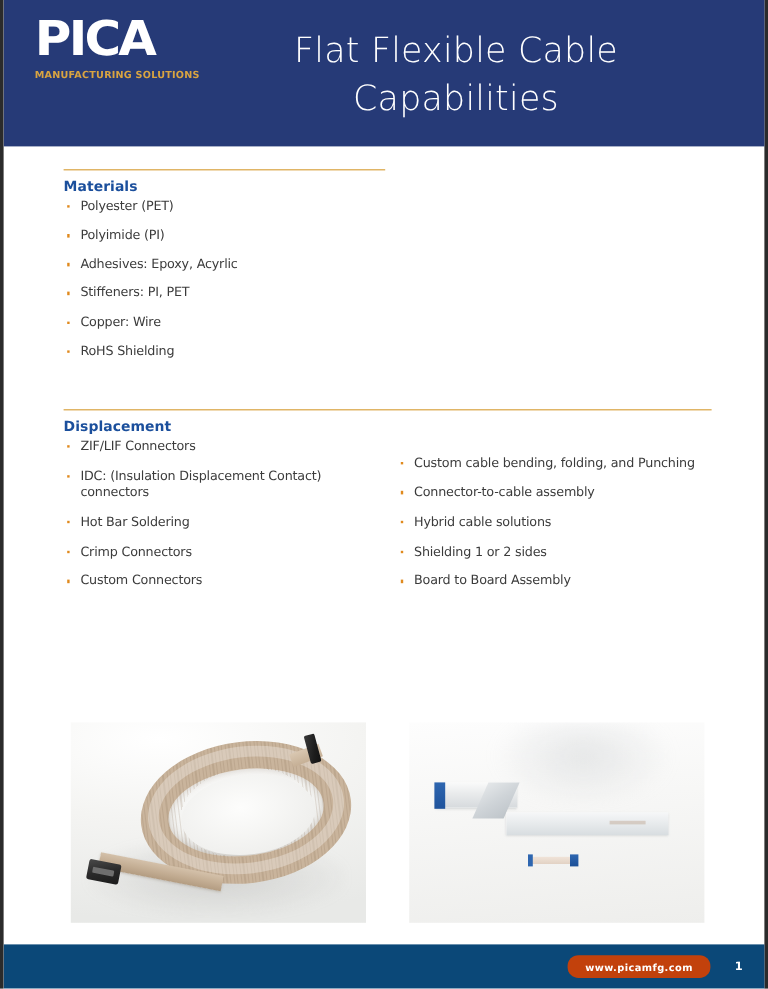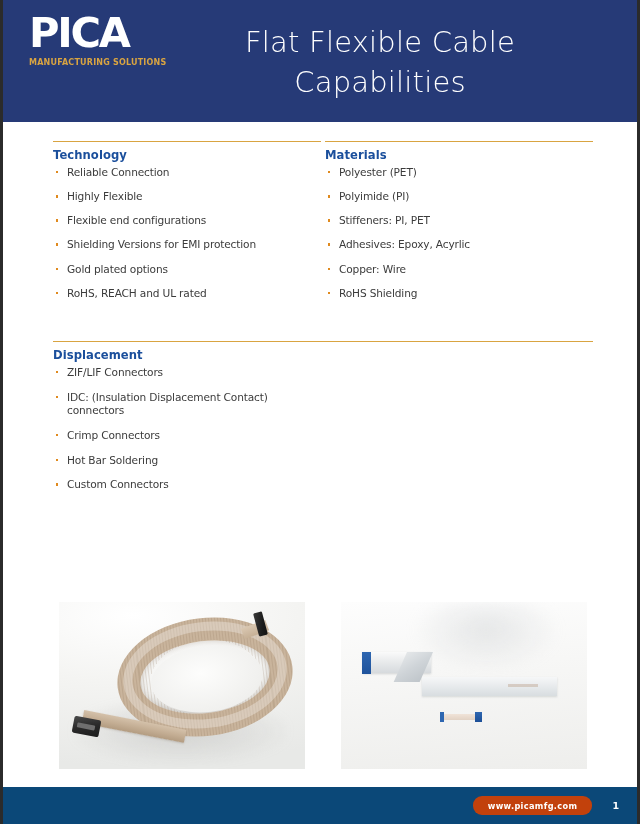--- a/index.html
+++ b/index.html
@@ -361,61 +361,58 @@
       <div class="logo-word">PICA</div>
       <div class="logo-tag">MANUFACTURING SOLUTIONS</div>
     </div>
     <div class="header-title">Flat Flexible Cable Capabilities</div>
   </div>
 
   <div class="content">
 
     <div class="cols tech-block">
 
-      <div class="col">
-        <div class="rule"></div>
-        <div class="section-title">Technology</div>
-        <ul class="blist">
-          <li>Reliable Connection</li>
-          <li>Highly Flexible</li>
-          <li>Flexible end configurations</li>
-          <li>Shielding Versions for EMI protection</li>
-          <li>Gold plated options</li>
-          <li>RoHS, REACH and UL rated</li>
-        </ul>
-      </div>
 
       <div class="col">
         <div class="rule"></div>
         <div class="section-title">Materials</div>
         <ul class="blist">
           <li>Polyester (PET)</li>
           <li>Polyimide (PI)</li>
+          <li>Adhesives: Epoxy, Acyrlic</li>
           <li>Stiffeners: PI, PET</li>
-          <li>Adhesives: Epoxy, Acyrlic</li>
           <li>Copper: Wire</li>
           <li>RoHS Shielding</li>
         </ul>
       </div>
 
     </div>
 
     <div class="inter-block">
       <div class="inter-head">
         <div class="rule"></div>
         <div class="section-title">Displacement</div>
       </div>
       <div class="cols inter-cols">
         <div class="col col-left">
           <ul class="blist">
             <li>ZIF/LIF Connectors</li>
             <li>IDC: (Insulation Displacement Contact) connectors</li>
+            <li>Hot Bar Soldering</li>
             <li>Crimp Connectors</li>
-            <li>Hot Bar Soldering</li>
             <li>Custom Connectors</li>
+          </ul>
+        </div>
+        <div class="col col-right">
+          <ul class="blist">
+            <li>Custom cable bending, folding, and Punching</li>
+            <li>Connector-to-cable assembly</li>
+            <li>Hybrid cable solutions</li>
+            <li>Shielding 1 or 2 sides</li>
+            <li>Board to Board Assembly</li>
           </ul>
         </div>
       </div>
     </div>
 
   </div>
 
   <div class="photos">
 
     <div class="photo ph-ribbon">

